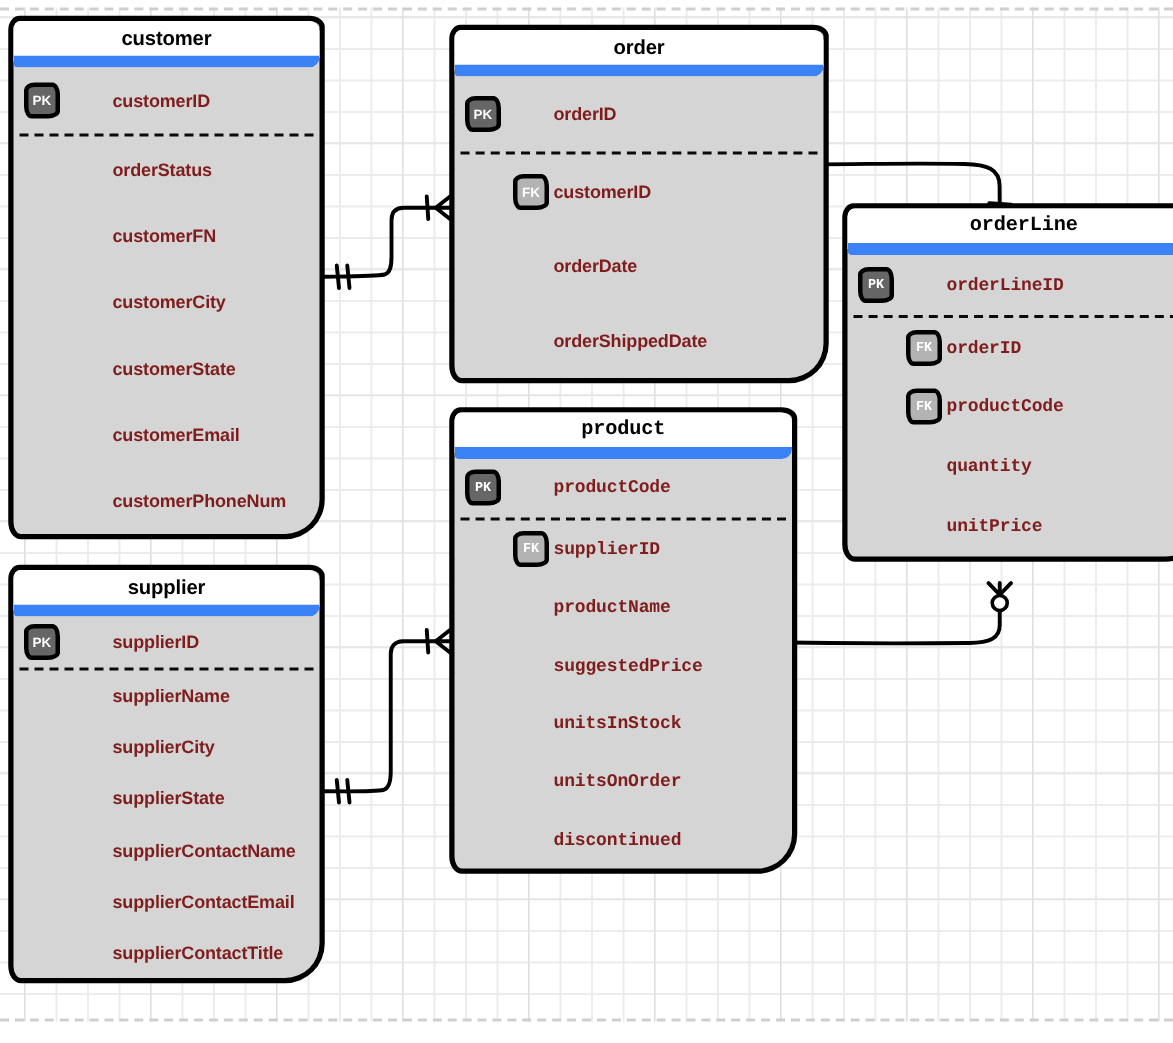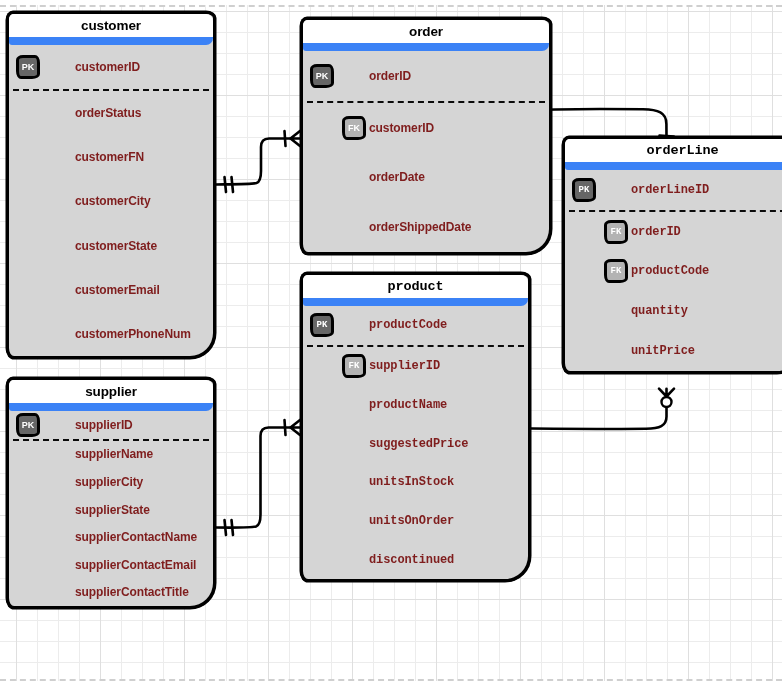--- a/index.html
+++ b/index.html
@@ -260,21 +260,21 @@
           <span class="field-label">unitsInStock</span>
         </div>
         <div class="row">
           <span class="field-label">unitsOnOrder</span>
         </div>
         <div class="row">
           <span class="field-label">discontinued</span>
         </div>
       </div>
     </div>
-  <div class="entity" style="left:6px;   top:377px; width:210px; height:232px;">
+  <div class="entity" style="left:6px;   top:377px; width:210px; height:278px;">
       <div class="ent-header">
         <span class="ent-title">supplier</span>
       </div>
       <div class="ent-body">
         <div class="row">
           <span class="badge pk">PK</span>
           <span class="field-label">supplierID</span>
         </div>
         <div class="pk-separator"></div>
         <div class="row">

